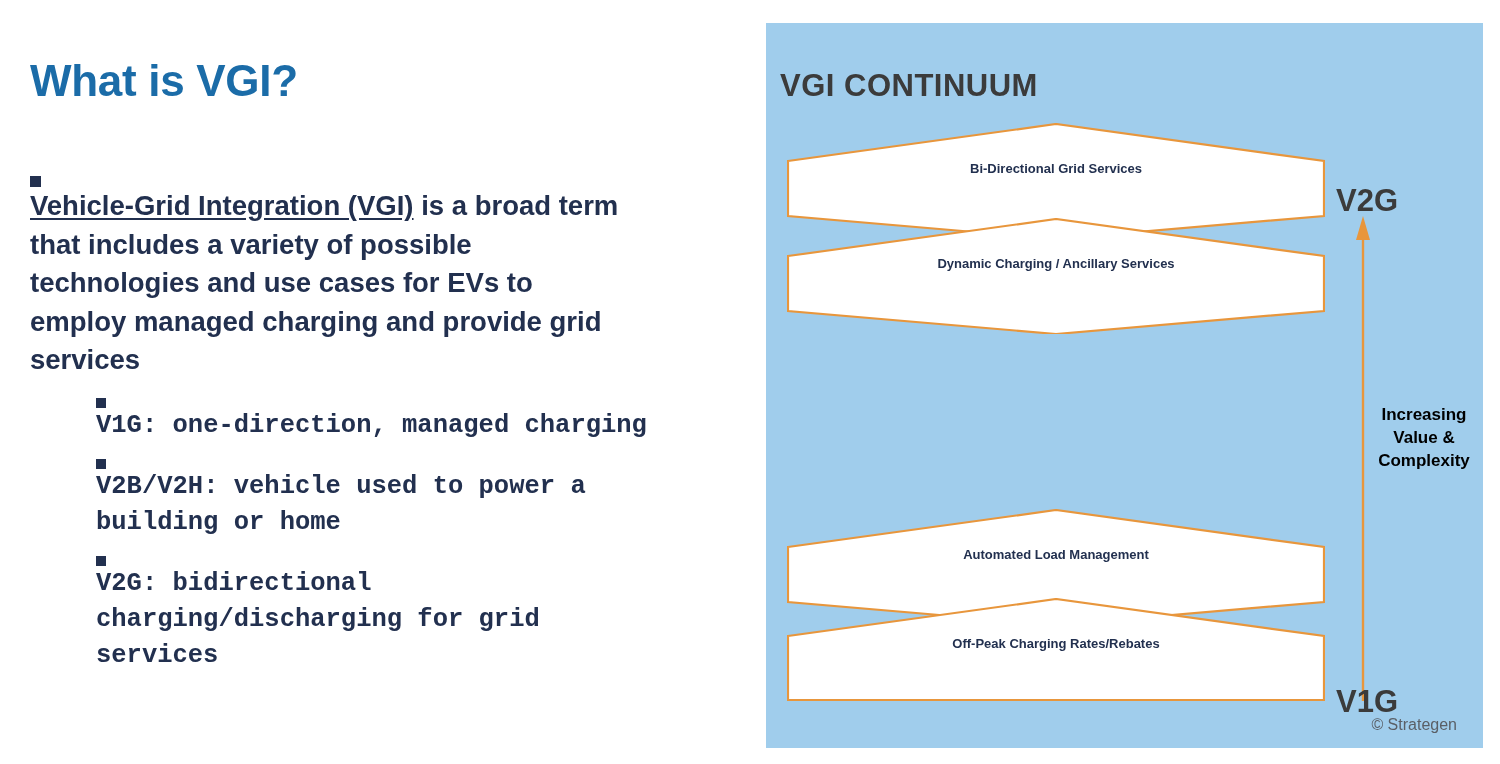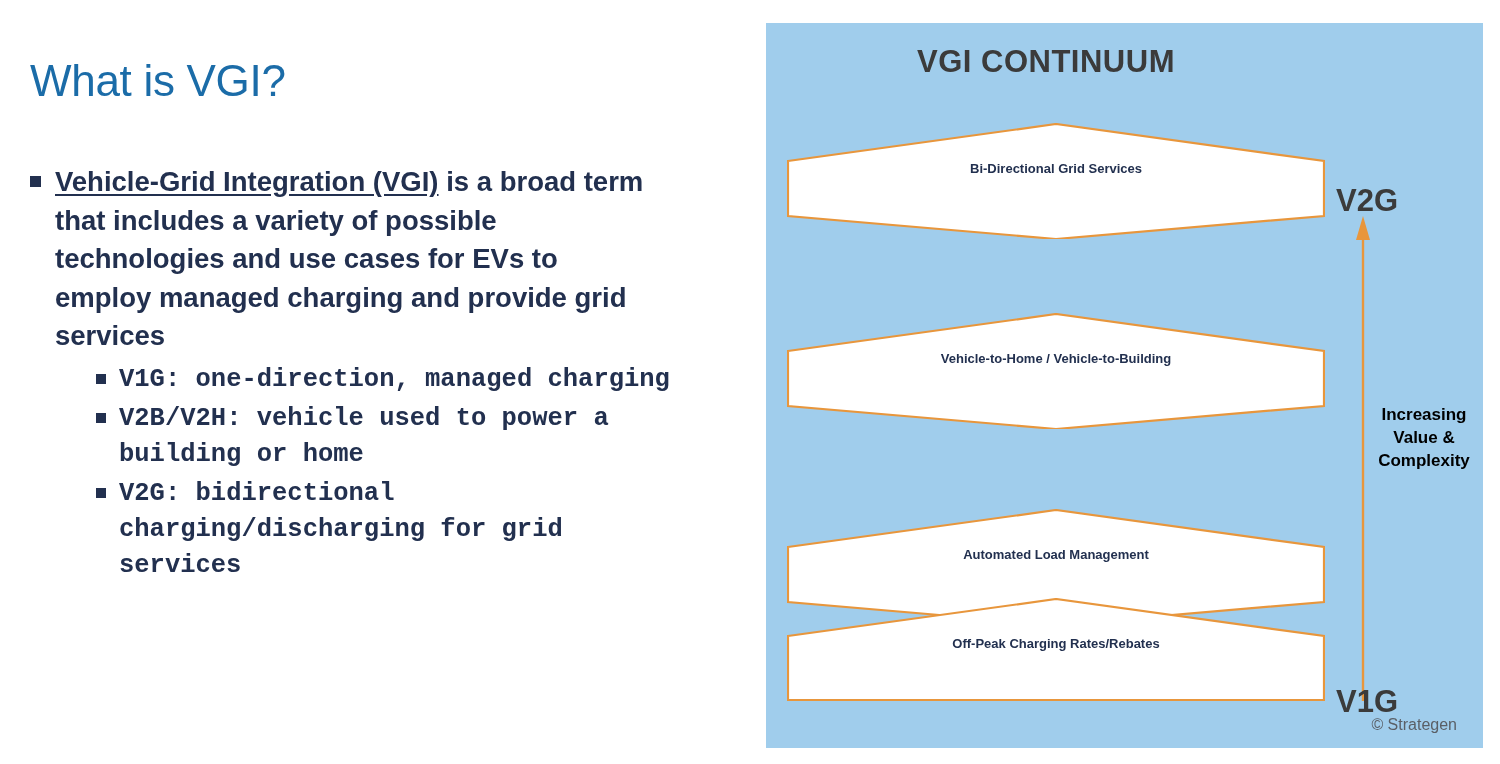--- a/index.html
+++ b/index.html
@@ -23,38 +23,39 @@
     top: 0;
     width: 740px;
     height: 764px;
   }
 
   #slide-title {
     position: absolute;
     left: 30px;
     top: 56px;
     font-size: 44px;
-    font-weight: normal;
+    font-weight: bold;
     color: #1b6ca8;
     letter-spacing: -0.3px;
     white-space: nowrap;
     text-align: right;
   }
 
   #bullet-list {
     position: absolute;
     left: 30px;
     top: 163px;
     width: 690px;
   }
 
   .bullet-row {
     display: flex;
     align-items: flex-start;
     color: #22304f;
+    flex-direction: column;
   }
 
   .bullet-marker {
     flex: 0 0 auto;
     width: 11px;
     height: 11px;
     background: #22304f;
     margin-right: 14px;
   }
 
@@ -95,27 +96,27 @@
     left: 766px;
     top: 23px;
     width: 717px;
     height: 725px;
     background: #a0cdec;
   }
 
   #vgi-panel-title {
     position: absolute;
     left: 0;
-    top: 21px;
+    top: 45px;
     width: 560px;
-    text-align: center;
     font-size: 31px;
     font-weight: bold;
     color: #3b3b3b;
     letter-spacing: 0.5px;
+    padding-left: 14px;
   }
 
   #chevron-stack {
     position: absolute;
     left: 21px;
     top: 100px;
     width: 538px;
     height: 578px;
   }
 
@@ -230,27 +231,27 @@
 
   <div id="chevron-stack">
 
     <div class="chevron" style="top:0px;">
       <svg viewBox="0 0 538 116" preserveAspectRatio="none">
         <polygon points="1,38 269,1 537,38 537,93 269,116 1,93" fill="#ffffff" stroke="#e8963c" stroke-width="2.2"></polygon>
       </svg>
       <div class="chevron-label">Bi-Directional Grid Services</div>
     </div>
 
-
-    <div class="chevron" style="top:190px;">
+    <div class="chevron" style="top:95px;">
       <svg viewBox="0 0 538 116" preserveAspectRatio="none">
         <polygon points="1,38 269,1 537,38 537,93 269,116 1,93" fill="#ffffff" stroke="#e8963c" stroke-width="2.2"></polygon>
       </svg>
-      <div class="chevron-label">Vehicle-to-Home / Vehicle-to-Building</div>
-    </div>
+      <div class="chevron-label">Dynamic Charging / Ancillary Services</div>
+    </div>
+
 
 
     <div class="chevron" style="top:386px;">
       <svg viewBox="0 0 538 116" preserveAspectRatio="none">
         <polygon points="1,38 269,1 537,38 537,93 269,116 1,93" fill="#ffffff" stroke="#e8963c" stroke-width="2.2"></polygon>
       </svg>
       <div class="chevron-label">Automated Load Management</div>
     </div>
 
     <div class="chevron" style="top:475px; height:103px;">

